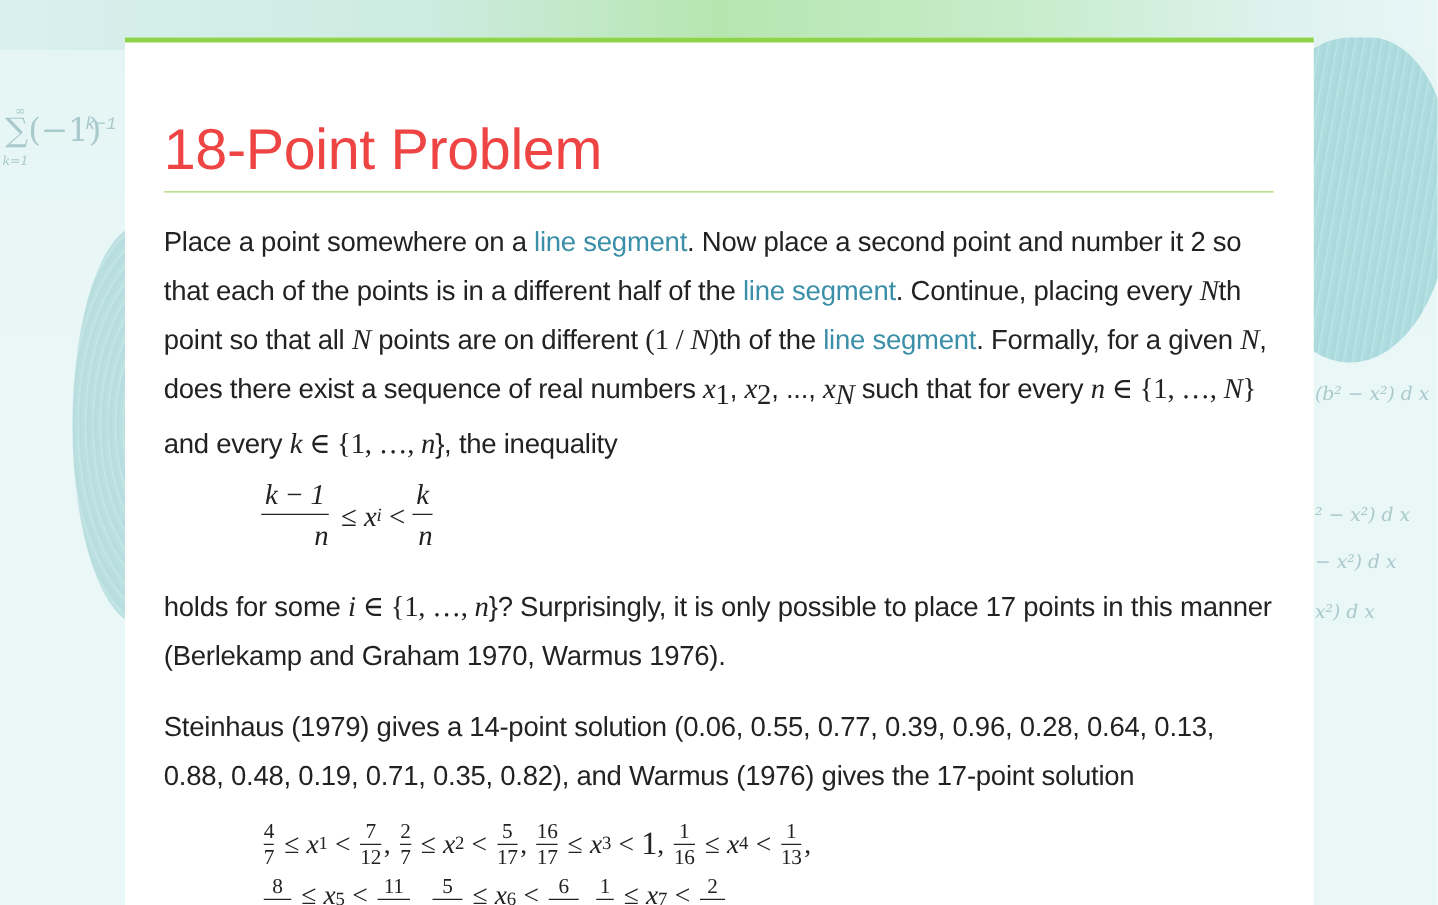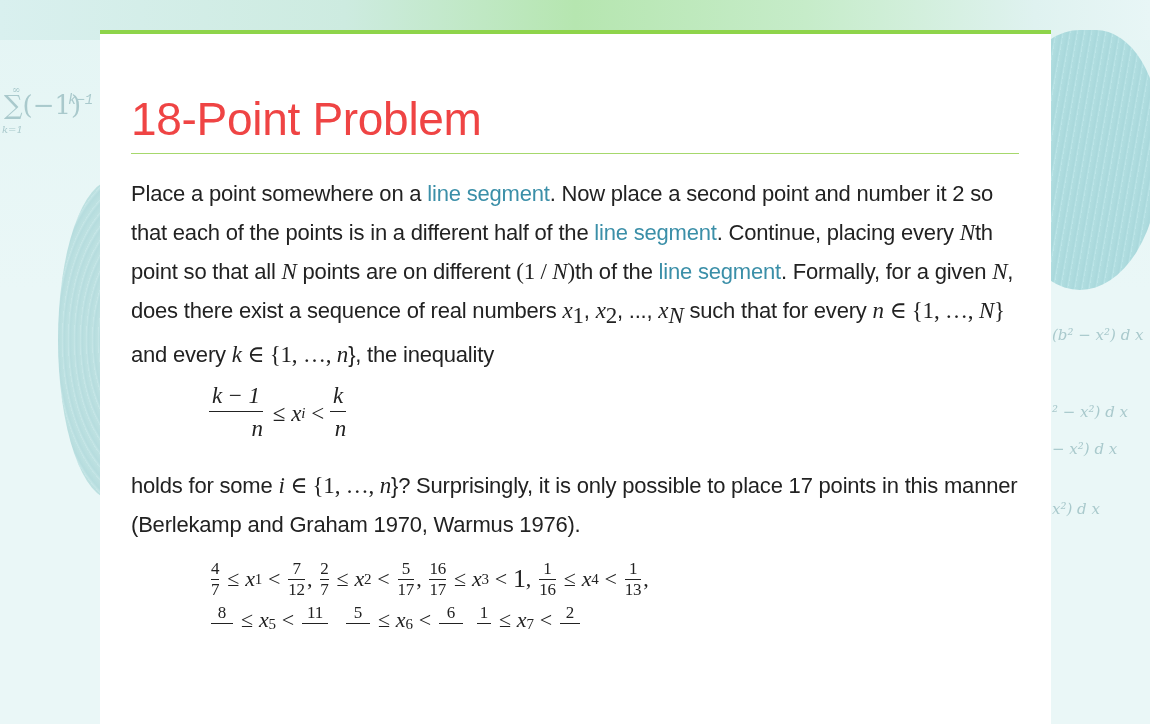--- a/index.html
+++ b/index.html
@@ -91,24 +91,24 @@
 <div class="bg-swirl-left"></div>
 <div class="bg-swirl-right"></div>
 
 <div class="bg-math" style="left:2px; top:84px;">
   <span style="font-size:10px; position:absolute; left:10px; top:0;">∞</span>
   <span style="position:absolute; left:2px; top:6px; font-size:26px; font-style:normal;">∑(−1)</span>
   <span style="font-size:14px; position:absolute; left:66px; top:8px;font-family:Liberation Mono, monospace;">k−1</span>
   <span style="font-size:10px; position:absolute; left:0; top:40px;">k=1</span>
   <span style="position:absolute; left:74px; top:48px;margin-left:24px;">−ln</span>
 </div>
-<div class="bg-math" style="left:1052px; top:326px;">(b² − x²)  d x</div>
+<div class="bg-math" style="left:1052px; top:306px;">(b² − x²)  d x</div>
 <div class="bg-math" style="left:1052px; top:403px;">² − x²)  d x</div>
 <div class="bg-math" style="left:1052px; top:440px;">− x²)  d x</div>
-<div class="bg-math" style="left:1052px; top:500px;">x²)  d x</div>
+<div class="bg-math" style="left:1052px; top:480px;">x²)  d x</div>
 
 <div class="page">
 
 
   <h1 class="title">18-Point Problem</h1>
   <div class="title-rule"></div>
 
   <div class="content">
     <p>
       <span>Place a point somewhere on a </span><a href="#">line segment</a><span>. Now place a second point and number it 2 so that each of the points is in a different half of the </span><a href="#">line segment</a><span>. Continue, placing every </span><span class="m">N</span><span>th point so that all </span><span class="m">N</span><span> points are on different </span><span class="mr">(1 / </span><span class="m">N</span><span class="mr">)</span><span>th of the </span><a href="#">line segment</a><span>. Formally, for a given </span><span class="m">N</span><span>, does there exist a sequence of real numbers </span><span class="m">x</span><sub class="mr">1</sub><span>, </span><span class="m">x</span><sub class="mr">2</sub><span>, </span><span>...</span><span>, </span><span class="m">x</span><sub class="m">N</sub><span> such that for every </span><span class="m">n</span><span class="mr"> ∈ {1, …, </span><span class="m">N</span><span class="mr">}</span><span> and every </span><span class="m">k</span><span class="mr"> ∈ {1, …, </span><span class="m">n</span><span>}, the inequality</span>
@@ -132,20 +132,21 @@
         <span class="num it">k</span>
         <span class="bar"></span>
         <span class="den it">n</span>
       </span>
     </div>
 
     <p class="p-after">
       <span>holds for some </span><span class="m">i</span><span class="mr"> ∈ {1, …, </span><span class="m">n</span><span>}? Surprisingly, it is only possible to place 17 points in this manner (Berlekamp and Graham 1970, Warmus 1976).</span>
     </p>
 
+    <p class="p-steinhaus">Steinhaus (1979) gives a 14-point solution (0.06, 0.55, 0.77, 0.39, 0.96, 0.28, 0.64, 0.13, 0.88, 0.48, 0.19, 0.71, 0.35, 0.82), and Warmus (1976) gives the 17-point solution</p>
 
     <div class="display2">
       <div class="row">
         <span class="sfrac">
             <span>4</span>
             <span class="bar"></span>
             <span>7</span>
           </span>
         <span class="ineq">≤</span>
           <span class="it">x</span>

